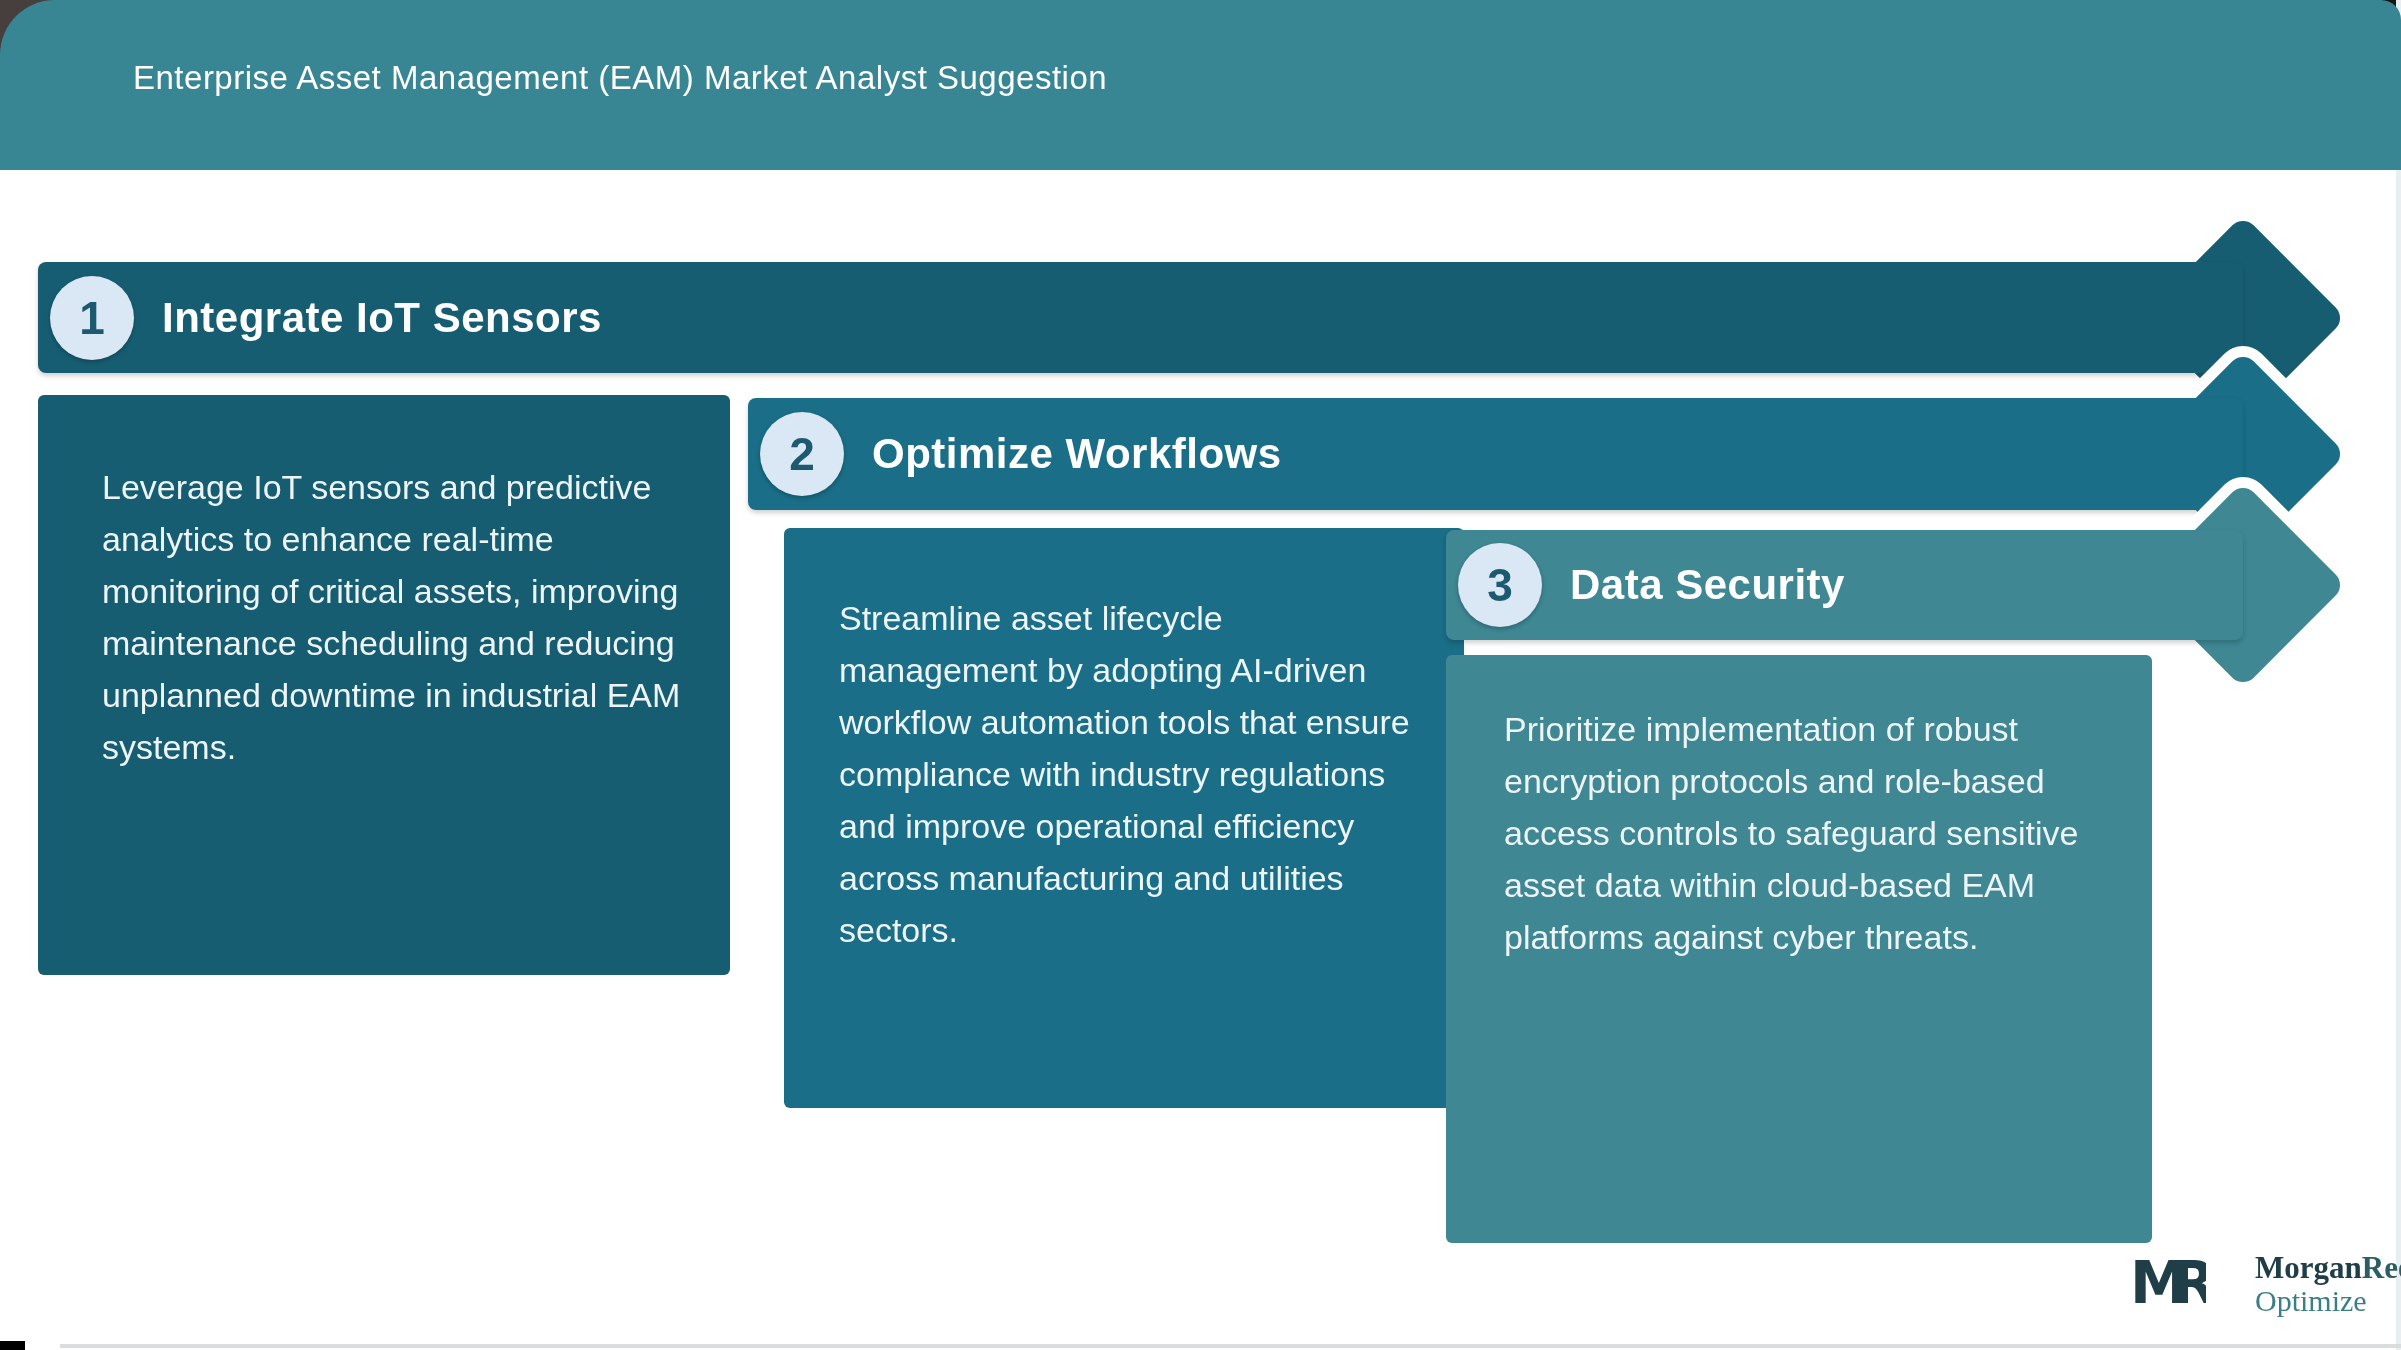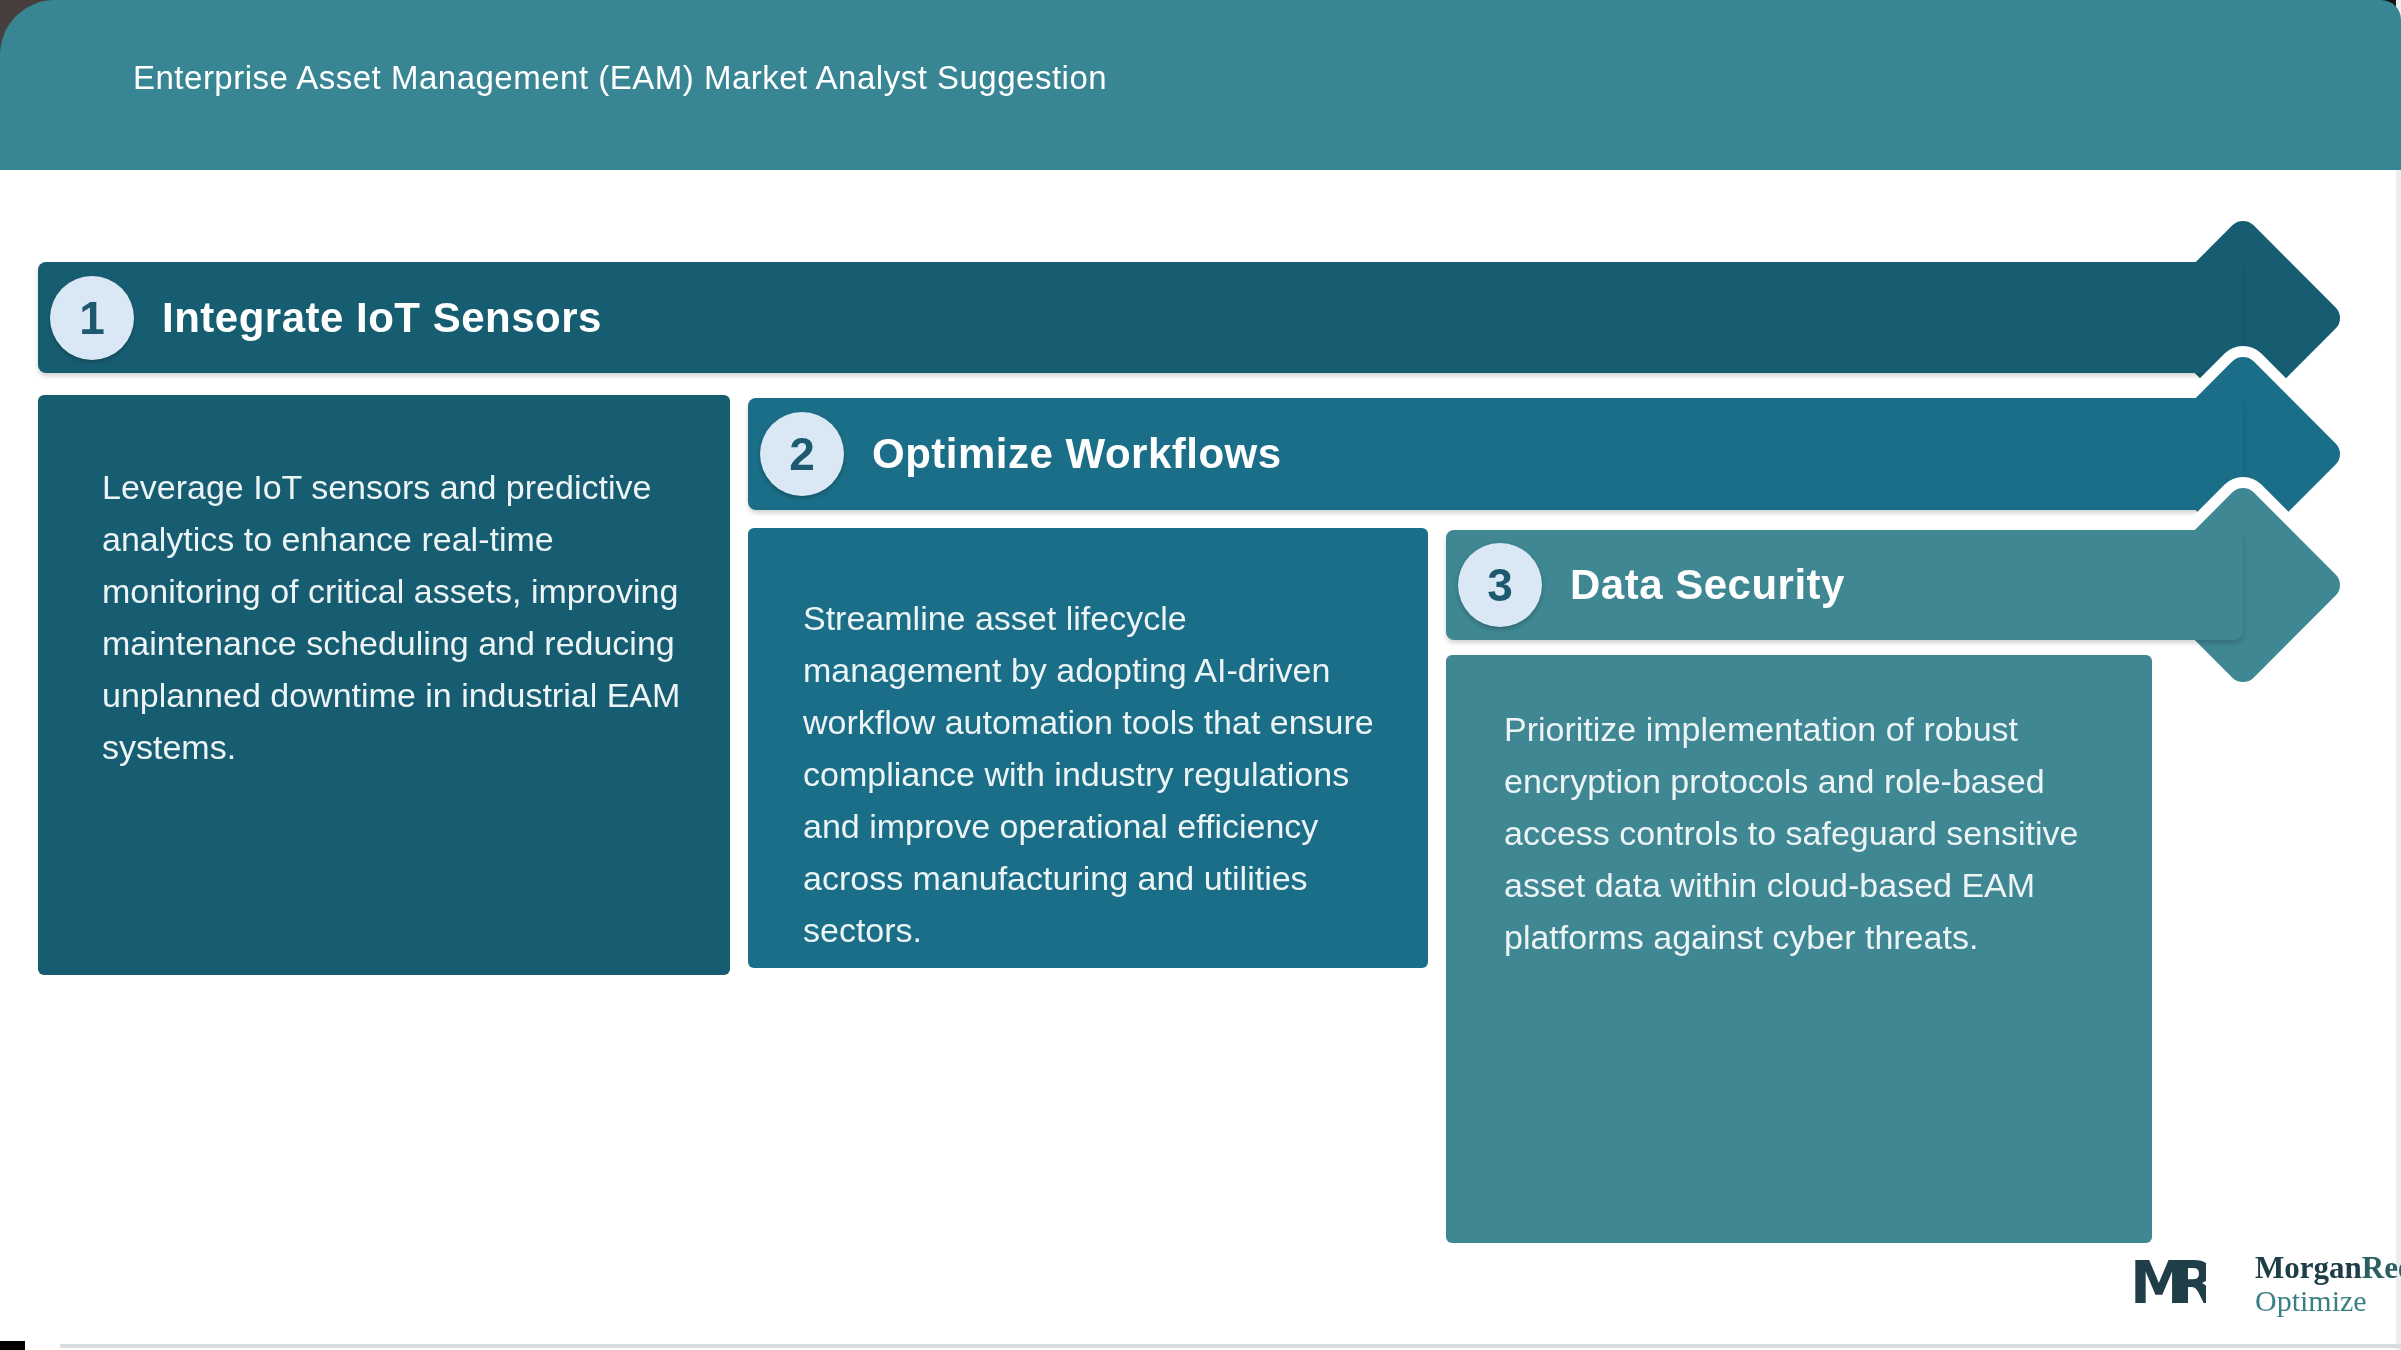--- a/index.html
+++ b/index.html
@@ -35,21 +35,21 @@
   .circle{width:84px;height:84px;margin-left:12px;border-radius:50%;flex:0 0 auto;
     background:var(--circle-bg,#d9e8f4);color:var(--circle-num,#1d5a70);
     display:flex;align-items:center;justify-content:center;
     font-size:46px;font-weight:700;box-shadow:0 2px 4px rgba(0,0,0,.25);}
   .bar-label{margin-left:28px;color:#ffffff;font-size:42px;font-weight:700;letter-spacing:.5px;}
 
   
   .box{position:absolute;border-radius:6px;color:#edf4f6;box-sizing:border-box;}
   .box p{margin:0;font-size:34px;line-height:52px;font-weight:400;}
   .x1{left:38px;top:395px;width:692px;height:580px;background:var(--step1,#175d72);padding:66px 12px 12px 64px;}
-  .x2{left:748px;top:528px;width:680px;height:440px;background:var(--step2,#1a6e87);padding:64px 34px 0 55px;}
+  .x2{left:784px;top:528px;width:680px;height:580px;background:var(--step2,#1a6e87);padding:64px 34px 0 55px;}
   .x3{left:1446px;top:655px;width:706px;height:588px;background:var(--step3,#3e8793);padding:48px 28px 0 58px;}
 
   
   .source{position:absolute;left:0;top:1272px;width:1960px;text-align:center;
     color:var(--source-gray,#8c8c8c);font-size:34px;}
   .logo{position:absolute;left:2130px;top:1252px;display:flex;align-items:center;gap:39px;}
   .logo svg{display:block;}
   .logo-text{margin-left:10px;font-family:"Liberation Serif",serif;line-height:1.05;}
   .logo-name{font-size:31px;font-weight:700;}
   .logo-name .p1{color:var(--logo-dark,#203e48);}

